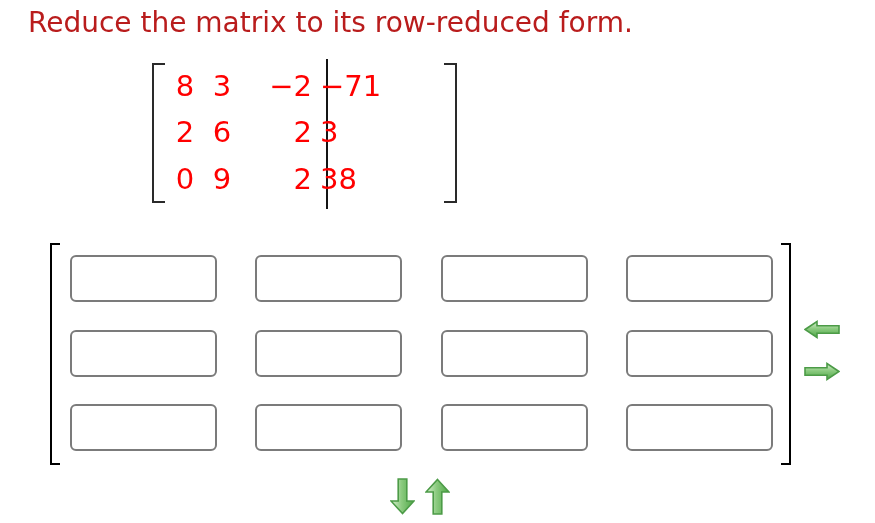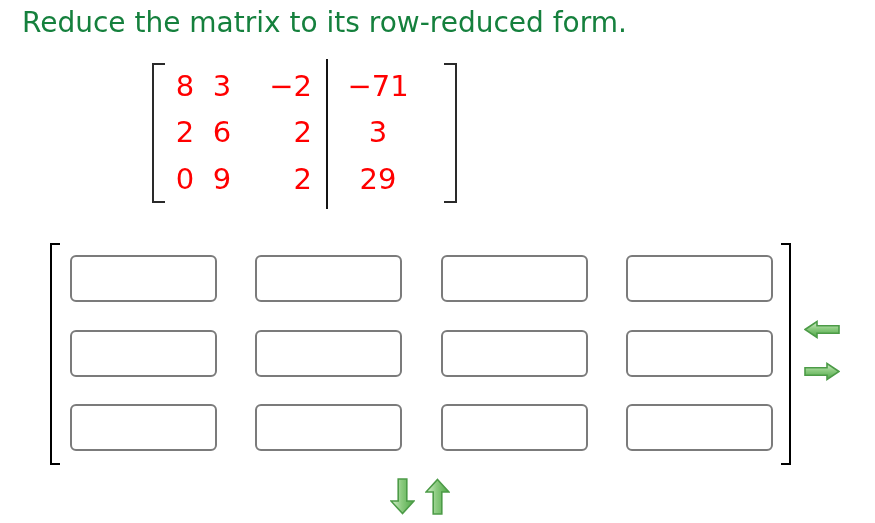--- a/index.html
+++ b/index.html
@@ -3,37 +3,37 @@
 <meta charset="utf-8">
 <style>
   html,body { margin:0; padding:0; background:#fff; }
   .screen {
     position:relative; width:875px; height:523px; background:#ffffff;
     font-family:"DejaVu Sans","Liberation Sans",sans-serif; overflow:hidden;
   }
 
   
   .title {
-    position:absolute; left:22px; top:6px;
-    font-size:28px; color:#15803d; letter-spacing:0px; white-space:nowrap;
+    position:absolute; left:28px; top:6px;
+    font-size:28px; color:#b91c1c; letter-spacing:0px; white-space:nowrap;
   }
 
   
   .gmatrix { position:absolute; left:152px; top:63px; width:305px; height:140px; }
   .gbr { position:absolute; top:0; height:140px; width:13px; box-sizing:border-box; }
   .gbr-l { left:0;   border-left:2px solid #2a2a2a; border-top:2px solid #2a2a2a; border-bottom:2px solid #2a2a2a; }
   .gbr-r { left:292px; border-right:2px solid #2a2a2a; border-top:2px solid #2a2a2a; border-bottom:2px solid #2a2a2a; }
   .gdivider { position:absolute; left:174px; top:-4px; width:2px; height:150px; background:#141414; }
   .gm-grid { position:absolute; left:16px; top:0; }
   .gm-row { display:flex; height:46.66px; align-items:center; }
   .gm-c { font-size:29px; color:#ff0000; line-height:1; }
   .gm-c1 { width:34px;  text-align:center; }
   .gm-c2 { width:40px;  text-align:center; }
   .gm-c3 { width:78px;  text-align:right; padding-right:8px; box-sizing:border-box; }
-  .gm-c4 { width:116px; text-align:center; box-sizing:border-box; }
+  .gm-c4 { width:116px; text-align:left; box-sizing:border-box; }
 
   
   .abr { position:absolute; top:243px; height:222px; width:10px; box-sizing:border-box; }
   .abr-l { left:50px;  border-left:2px solid #000;  border-top:2px solid #000; border-bottom:2px solid #000; }
   .abr-r { left:781px; border-right:2px solid #000; border-top:2px solid #000; border-bottom:2px solid #000; }
   .agrid { position:absolute; left:70px; top:255px; width:702px; height:196px; }
   .ans {
     position:absolute; width:147px; height:47px; box-sizing:border-box;
     border:2px solid #7b7b7b; border-radius:6px; background:#ffffff;
     font-family:"DejaVu Sans","Liberation Sans",sans-serif; font-size:22px;
@@ -89,21 +89,21 @@
       <div class="gm-row">
         <span class="gm-c gm-c1">2</span>
         <span class="gm-c gm-c2">6</span>
         <span class="gm-c gm-c3">2</span>
         <span class="gm-c gm-c4">3</span>
       </div>
       <div class="gm-row">
         <span class="gm-c gm-c1">0</span>
         <span class="gm-c gm-c2">9</span>
         <span class="gm-c gm-c3">2</span>
-        <span class="gm-c gm-c4">29</span>
+        <span class="gm-c gm-c4">38</span>
       </div>
     </div>
   </div>
 
   <div class="abr abr-l"></div>
   <div class="abr abr-r"></div>
 
   <div class="agrid">
     <input type="text" class="ans r1 c1" value="" style="">
     <input type="text" class="ans r1 c2" value="" style="">

